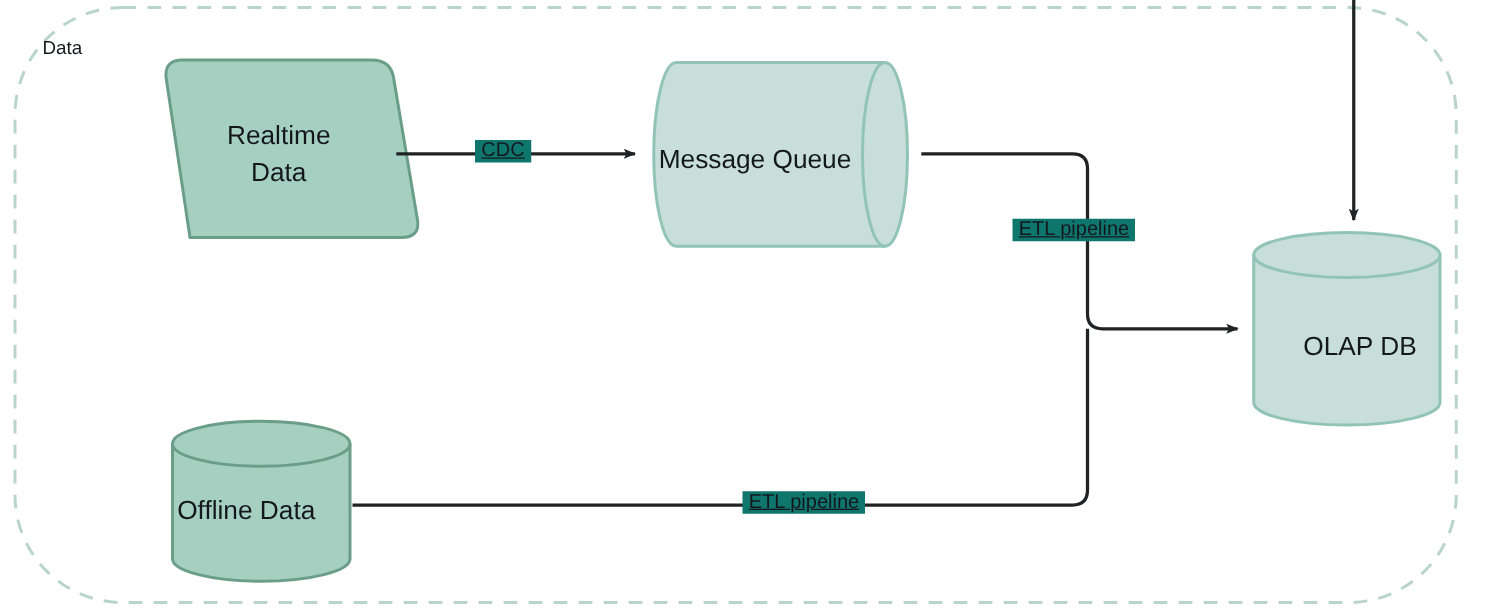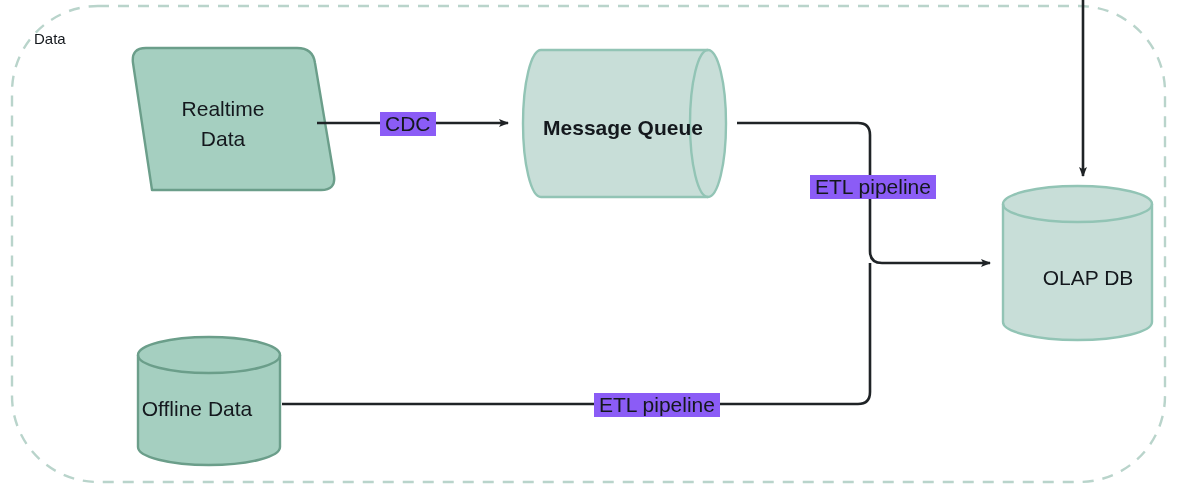--- a/index.html
+++ b/index.html
@@ -29,24 +29,25 @@
     color: #14181d;
     font-size: 21px;
     line-height: 1.45;
     text-align: center;
     white-space: pre-line;
     pointer-events: none;
   }
   .edge-label {
     position: absolute;
     color: #14181d;
-    font-size: 21px;
-    background: #8b5cf6;
+    font-size: 16px;
+    background: #0f766e;
     padding: 0 5px;
     white-space: nowrap;
+    text-decoration: underline;
   }
   .group-label {
     position: absolute;
     color: #14181d;
     font-size: 15px;
     white-space: nowrap;
   }
 </style>
 </head>
 <body>
@@ -81,21 +82,21 @@
     <path d="M 282 404 L 858 404 Q 870 404 870 392 L 870 263" fill="none" stroke="#1f2326" stroke-width="2.6" stroke-linejoin="round"></path>
 
     <path d="M 1083 -6 L 1083 176" fill="none" stroke="#1f2326" stroke-width="2.6" marker-end="url(#arrowhead)"></path>
   </svg>
 
   <div class="group-label" style="left:34px; top:30px;">Data</div>
 
   <div class="node-label" style="left:153px; top:94px; width:140px;">Realtime
 Data</div>
 
-  <div class="node-label" style="left:528px; top:113px; width:190px;font-weight:bold;">Message Queue</div>
+  <div class="node-label" style="left:509px; top:113px; width:190px;">Message Queue</div>
 
   <div class="node-label" style="left:139px; top:394px; width:116px;">Offline Data</div>
 
   <div class="node-label" style="left:1003px; top:263px; width:170px;">OLAP DB</div>
 
   <div class="edge-label" style="left:380px; top:112px;">CDC</div>
 
   <div class="edge-label" style="left:810px; top:175px;">ETL pipeline</div>
 
   <div class="edge-label" style="left:594px; top:393px;">ETL pipeline</div>

